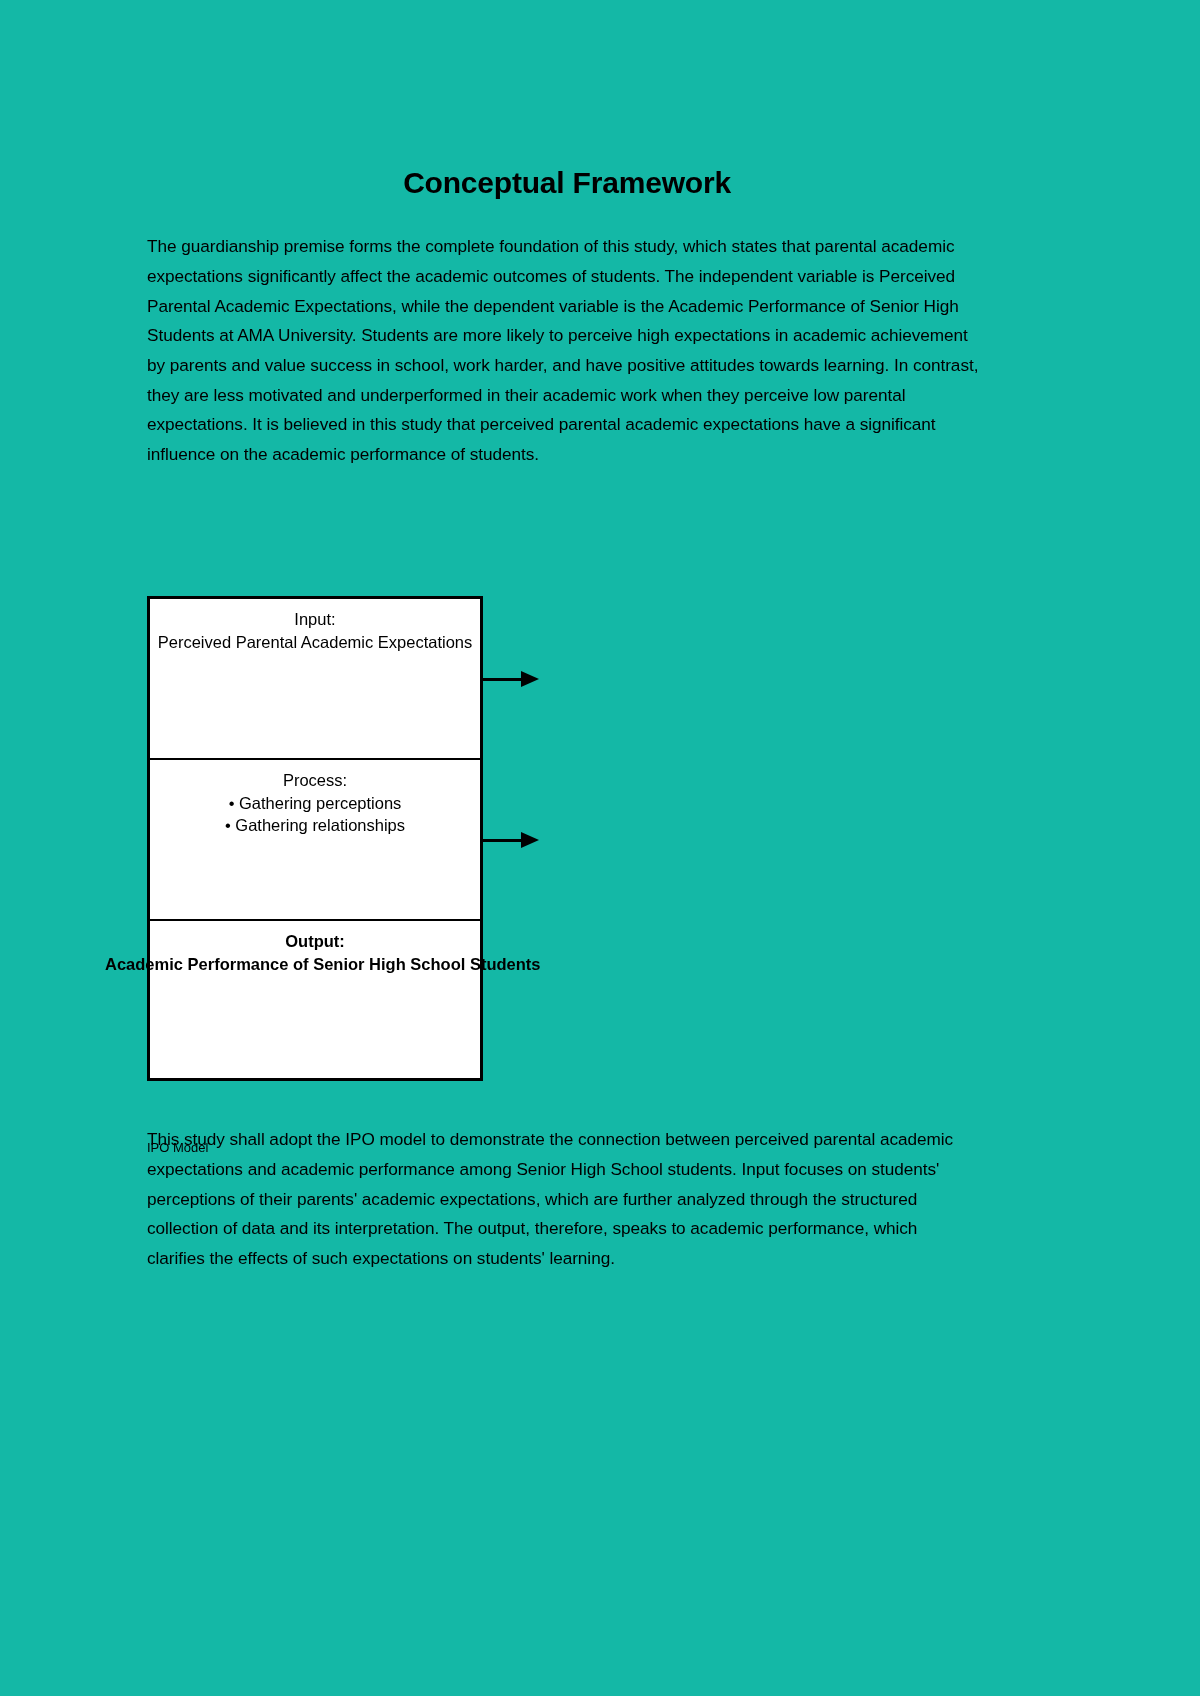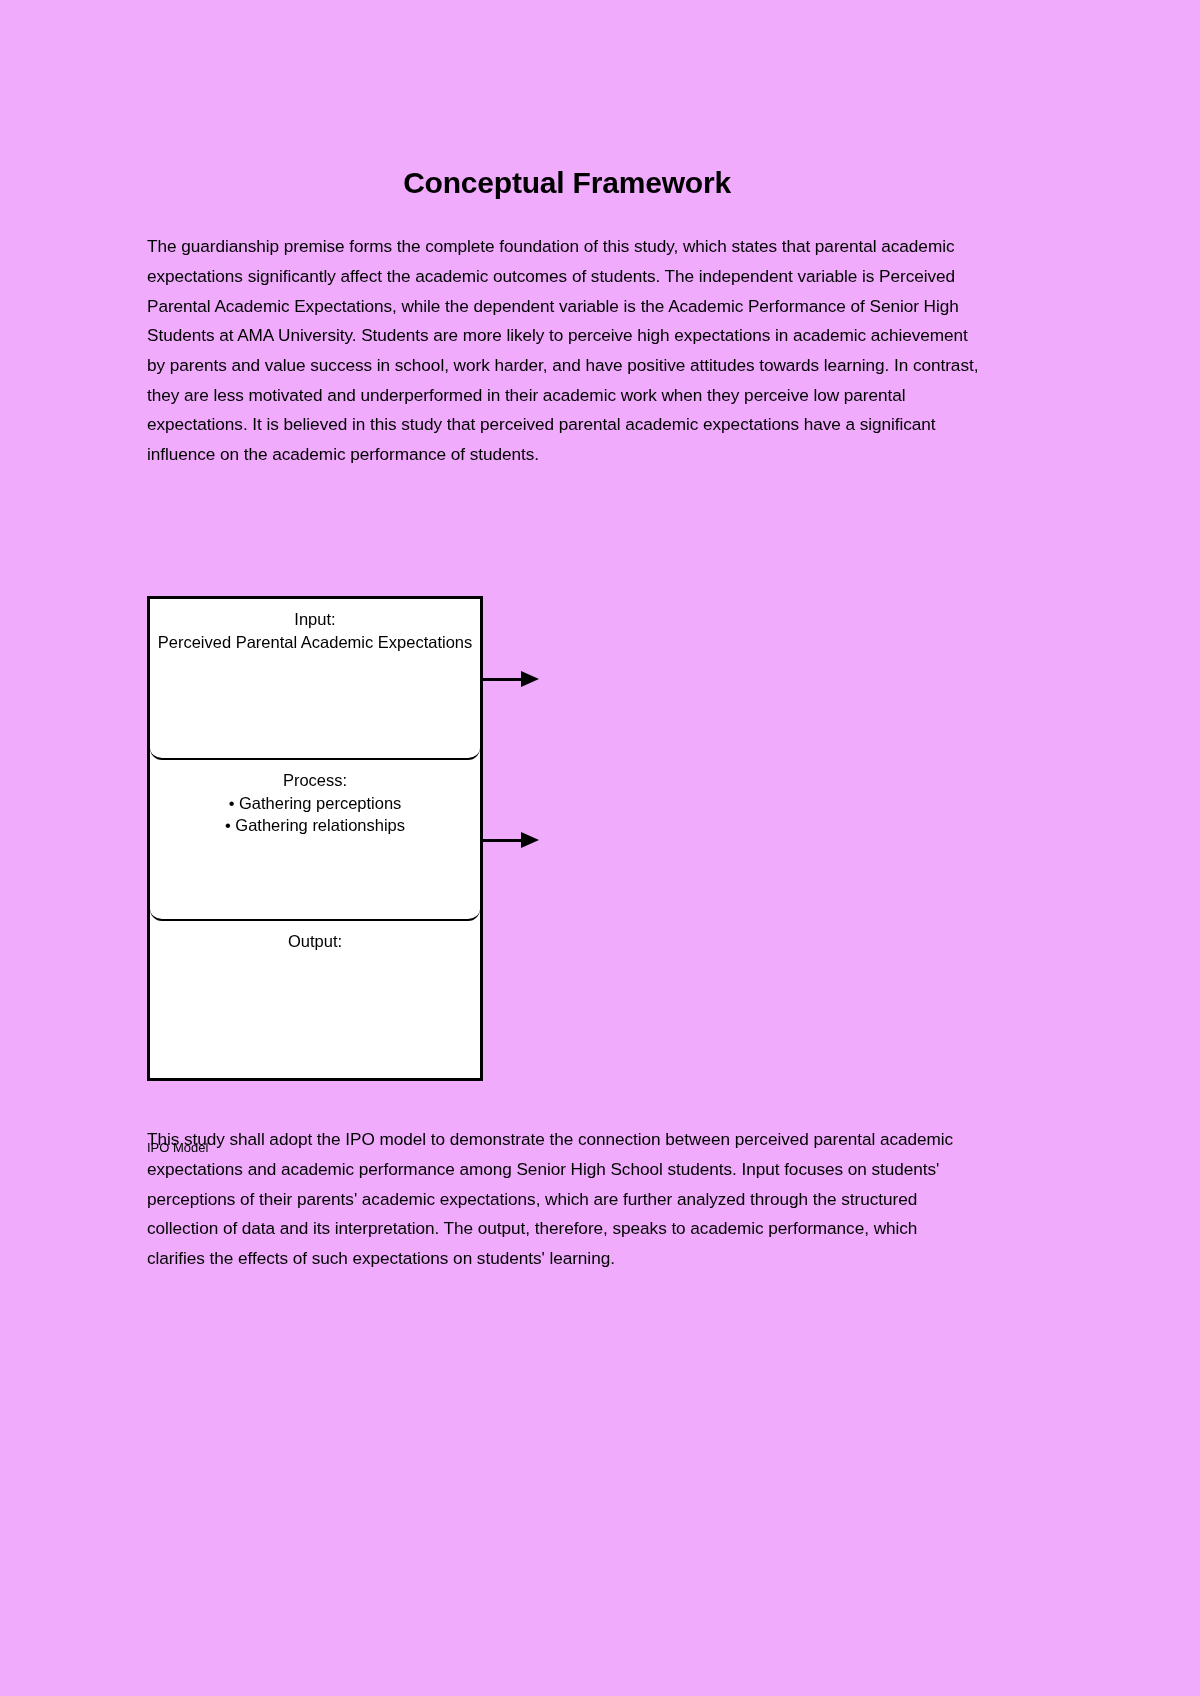--- a/index.html
+++ b/index.html
@@ -13,21 +13,21 @@
     height: 1696px;
     position: relative;
     font-family: "Liberation Sans", sans-serif;
     color: #000000;
     overflow: hidden;
   }
 
   .page {
     position: absolute;
     inset: 0;
-    background: #f0abfc;
+    background: #14b8a6;
   }
 
   
   .doc-title {
     position: absolute;
     left: 147px;
     top: 146px;
     width: 840px;
     text-align: center;
     font-size: 30px;
@@ -78,25 +78,24 @@
     border: 3px solid #000;
     background: #fff;
   }
   .ipo-cell {
     position: absolute;
     left: 0;
     width: 330px;
     height: 161px;
     box-sizing: border-box;
     background: transparent;
-    border-radius: 12px;
   }
   .ipo-cell.cell-1 { top: 0px; border-bottom: 2px solid #000; }
   .ipo-cell.cell-2 { top: 161px; border-bottom: 2px solid #000; }
-  .ipo-cell.cell-3 { top: 322px; height: 140px; }
+  .ipo-cell.cell-3 { top: 322px; height: 140px; font-weight: bold; }
 
   .cell-text {
     position: absolute;
     left: 50%;
     transform: translateX(-50%);
     top: 9px;
     width: 420px;
     text-align: center;
     font-size: 16.5px;
     line-height: 22.5px;
@@ -157,20 +156,21 @@
         <div class="cell-text">
           <span class="line">Process:</span>
           <span class="bullet-line">• Gathering perceptions</span>
           <span class="bullet-line">• Gathering relationships</span>
         </div>
       </div>
 
       <div class="ipo-cell cell-3">
         <div class="cell-text">
           <span class="line">Output:</span>
+          <span class="line">Academic Performance of Senior High School Students</span>
         </div>
       </div>
 
     </div>
   </div>
 
   <div class="arrow" id="arrow-input-to-process">
     <span class="shaft"></span>
     <span class="head"></span>
   </div>

